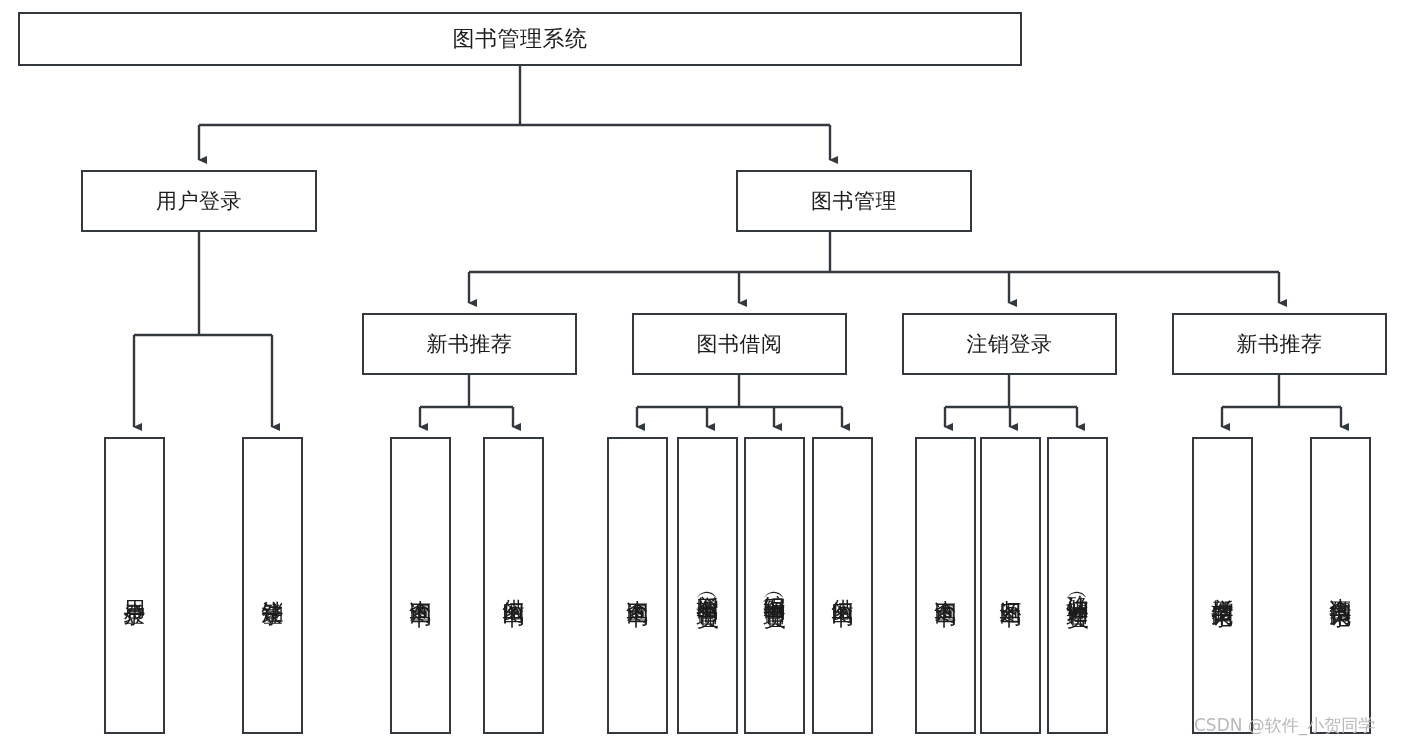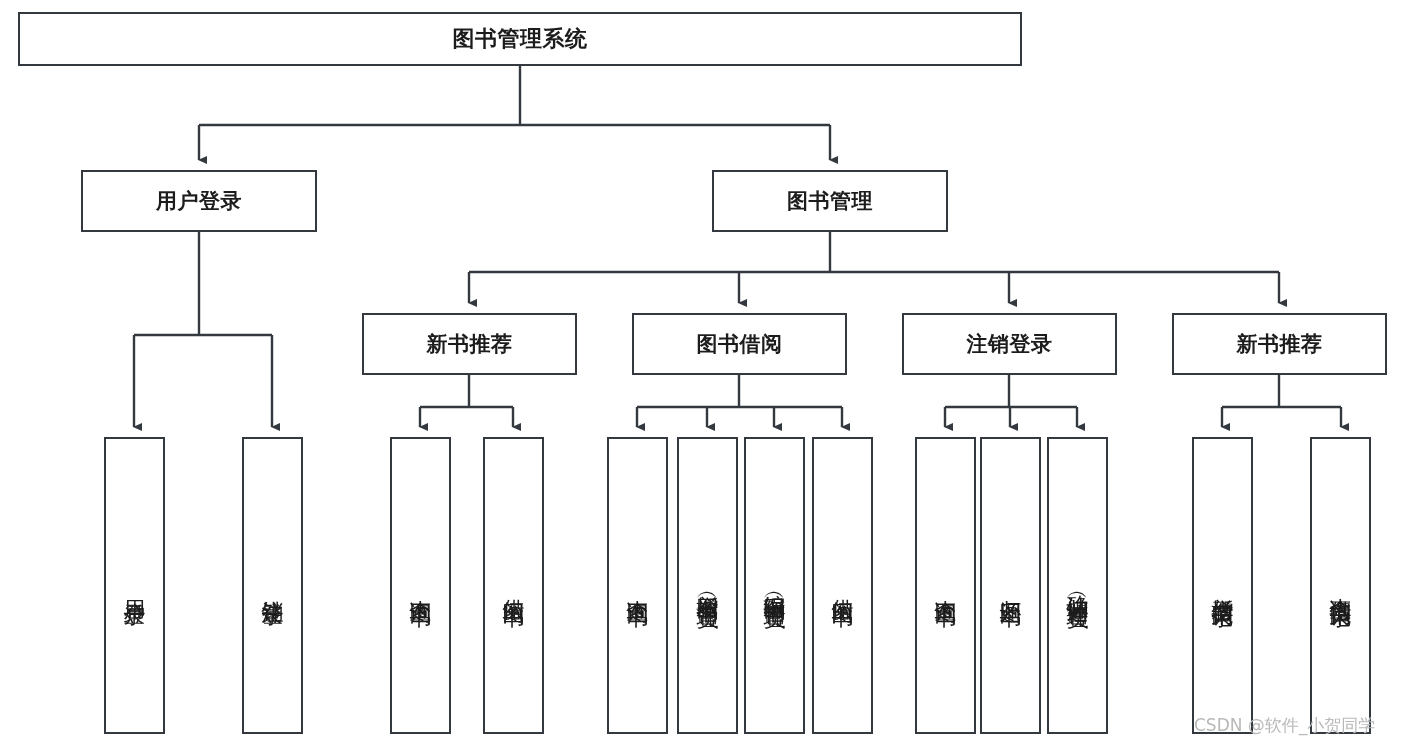--- a/index.html
+++ b/index.html
@@ -39,21 +39,20 @@
   .node-label {
     color: #1c1c1c;
     text-align: center;
     line-height: 1.18;
     white-space: nowrap;
   }
   
   .node.horiz .node-label {
     font-size: 21px;
     letter-spacing: 0.5px;
-    font-weight: bold;
   }
   .node.root .node-label {
     font-size: 22px;
   }
   
   .node.vert .node-label {
     writing-mode: vertical-rl;
     text-orientation: upright;
     font-size: 22px;
     letter-spacing: 2px;
@@ -124,21 +123,21 @@
     </g>
   </svg>
 
   <div class="node horiz root" style="left:18px; top:12px; width:1004px; height:54px;">
     <span class="node-label">图书管理系统</span>
   </div>
 
   <div class="node horiz" style="left:81px; top:170px; width:236px; height:62px;">
     <span class="node-label">用户登录</span>
   </div>
-  <div class="node horiz" style="left:712px; top:170px; width:236px; height:62px;">
+  <div class="node horiz" style="left:736px; top:170px; width:236px; height:62px;">
     <span class="node-label">图书管理</span>
   </div>
 
   <div class="node horiz" style="left:362px; top:313px; width:215px; height:62px;">
     <span class="node-label">新书推荐</span>
   </div>
   <div class="node horiz" style="left:632px; top:313px; width:215px; height:62px;">
     <span class="node-label">图书借阅</span>
   </div>
   <div class="node horiz" style="left:902px; top:313px; width:215px; height:62px;">

